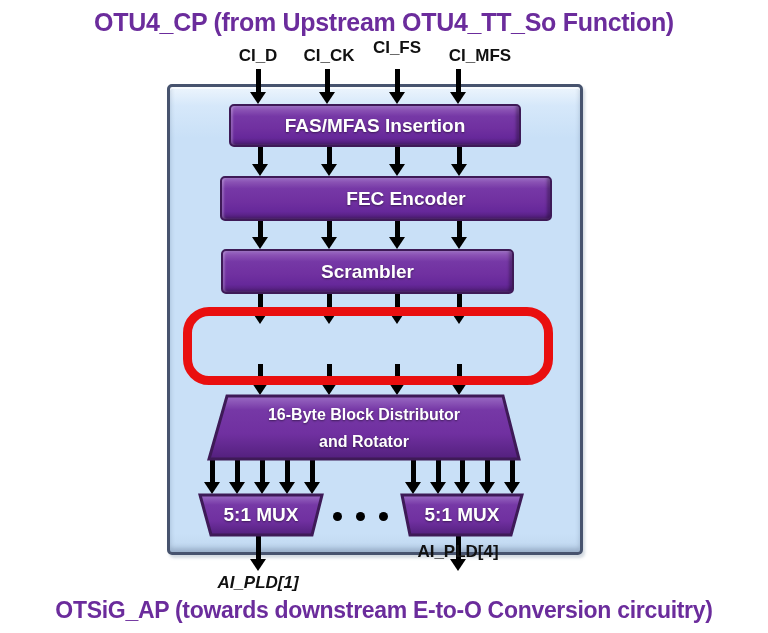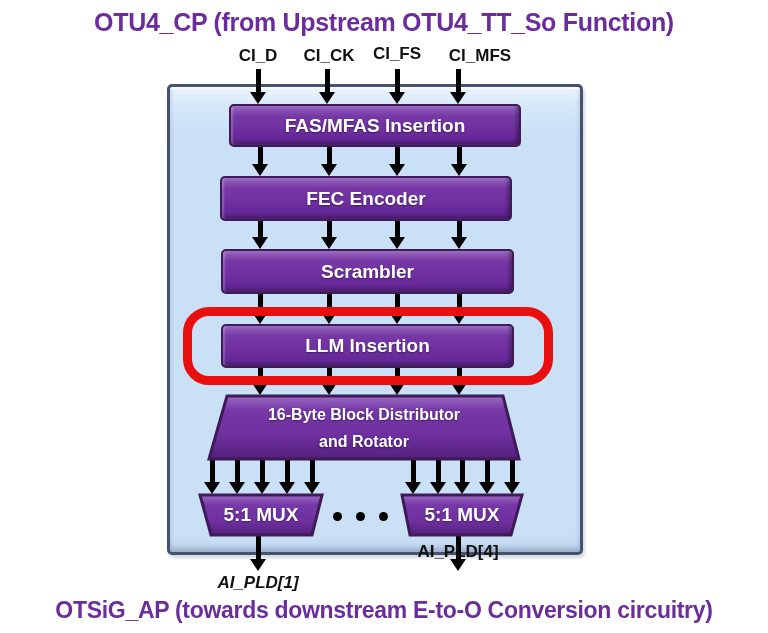--- a/index.html
+++ b/index.html
@@ -19,21 +19,21 @@
              box-shadow:inset 0 2px 0 rgba(255,255,255,.65), inset 0 -4px 5px rgba(70,90,120,.30),
                         2px 3px 3px rgba(130,150,170,.35);}
 
   .block{position:absolute;display:flex;align-items:center;justify-content:center;z-index:3;
          background:linear-gradient(180deg,#9B6CC4 0%,#8A52B4 10%,#7638A6 26%,#7030A0 58%,#66289A 82%,#4E1D75 100%);
          border:2px solid #3E1A57;border-radius:5px;
          box-shadow:inset 2px 0 2px rgba(255,255,255,.22), inset -3px -1px 3px rgba(0,0,0,.28);}
   .block span{color:#ffffff;font-weight:bold;font-size:19px;text-shadow:0 1px 2px rgba(0,0,0,.45);white-space:nowrap;}
 
   #fas-block{left:229px;top:104px;width:288px;height:39px;}
-  #fec-block{left:220px;top:176px;width:288px;height:41px;}
+  #fec-block{left:220px;top:176px;width:288px;height:41px;padding-left:40px;}
   #scrambler-block{left:221px;top:249px;width:289px;height:41px;}
   #llm-block{left:221px;top:324px;width:289px;height:40px;}
 
   #red-highlight{position:absolute;left:183px;top:307px;width:370px;height:78px;
                  border:9px solid #E90F0F;border-radius:26px;z-index:6;box-sizing:border-box;
                  background:transparent;pointer-events:none;}
 
   .shape-svg{position:absolute;z-index:3;}
   .shape-label{position:absolute;z-index:4;text-align:center;color:#ffffff;font-weight:bold;
                font-size:16px;text-shadow:0 1px 2px rgba(0,0,0,.45);line-height:27px;white-space:nowrap;}
@@ -48,36 +48,33 @@
 </style>
 </head>
 <body>
 
 <div id="canvas">
 
   <div id="top-title" class="title">OTU4_CP (from Upstream OTU4_TT_So Function)</div>
 
   <span class="pin-label" style="left:258px;top:46px;">CI_D</span>
   <span class="pin-label" style="left:329px;top:46px;">CI_CK</span>
-  <span class="pin-label" style="left:397px;top:44px;">CI_FS</span>
+  <span class="pin-label" style="left:397px;top:38px;">CI_FS</span>
   <span class="pin-label" style="left:464px;top:46px;margin-left:16px;">CI_MFS</span>
 
   <div id="container"></div>
 
   <div id="fas-block" class="block">
     <span>FAS/MFAS Insertion</span>
   </div>
   <div id="fec-block" class="block">
     <span>FEC Encoder</span>
   </div>
   <div id="scrambler-block" class="block">
     <span>Scrambler</span>
-  </div>
-  <div id="llm-block" class="block">
-    <span>LLM Insertion</span>
   </div>
 
   <div id="red-highlight"></div>
 
   <svg class="shape-svg" style="left:207px;top:394px;" width="314" height="67" viewBox="0 0 314 67">
     <defs>
       <linearGradient id="gradTrap" x1="0" y1="0" x2="0" y2="1">
         <stop offset="0%" stop-color="#9B6CC4"></stop>
           <stop offset="22%" stop-color="#7638A6"></stop>
         <stop offset="60%" stop-color="#7030A0"></stop>

